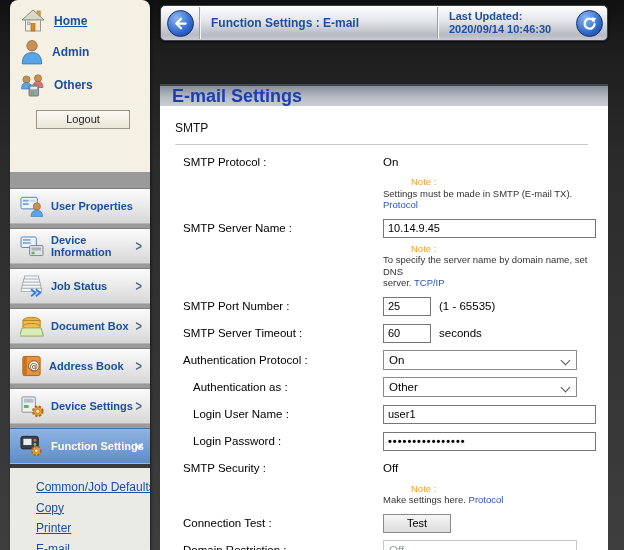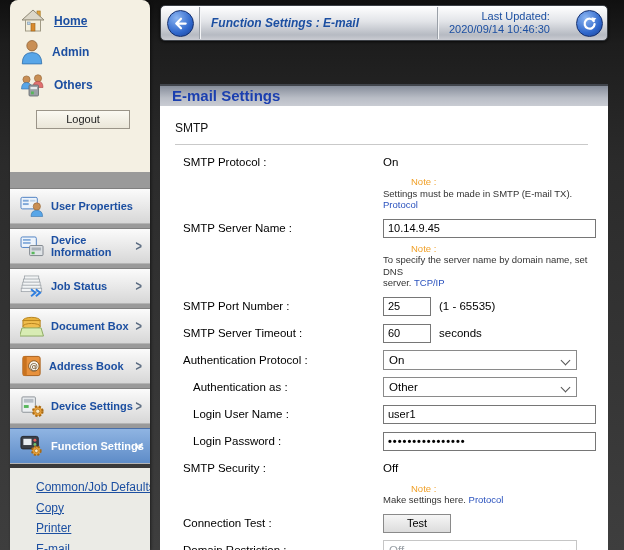--- a/index.html
+++ b/index.html
@@ -22,26 +22,26 @@
   .menu-item.selected .mlabel{color:#fff;}
   .menu-item.selected .chev{color:#fff;transform:rotate(90deg) scaleY(1.3);}
   .side-sub{background:#ebebe6;height:105px;box-sizing:border-box;padding:9px 0 0 26px;display:flex;flex-direction:column;}
   .sub-link{font-size:12px;color:#1c4fa1;text-decoration:underline;line-height:20.5px;cursor:pointer;white-space:nowrap;}
 
   
   .topbar{position:absolute;left:160px;top:5px;width:448px;height:36px;border-radius:5px;border:1px solid #3c4046;background:linear-gradient(#ffffff,#e2e4e8 45%,#b6bac2 85%,#caccd2);box-sizing:border-box;box-shadow:0 1px 3px rgba(0,0,0,.7);}
   .circle-btn{position:absolute;top:4px;width:27px;height:27px;border-radius:50%;background:radial-gradient(circle at 35% 28%,#8cb6f2,#2e66cb 62%,#1b3f8f);border:1px solid #142f6e;box-sizing:border-box;cursor:pointer;display:flex;align-items:center;justify-content:center;}
   .circle-btn svg{display:block;}
   .tb-sep{position:absolute;top:1px;width:1px;height:32px;background:#9aa0a8;box-shadow:1px 0 0 #f4f5f7;}
-  .tb-title{position:absolute;left:50px;top:0;height:34px;line-height:34px;font-size:12px;font-weight:bold;color:#1c4fa1;font-style:italic;}
-  .tb-updated{position:absolute;left:288px;top:4px;font-size:11px;font-weight:normal;color:#1c4fa1;line-height:13px;text-align:right;}
+  .tb-title{position:absolute;left:50px;top:0;height:34px;line-height:34px;font-size:12px;font-weight:bold;color:#1c4fa1;}
+  .tb-updated{position:absolute;left:288px;top:4px;font-size:11px;font-weight:bold;color:#1c4fa1;line-height:13px;}
 
   
   .panel{position:absolute;left:160px;top:84px;width:448px;height:466px;background:#fff;}
-  .panel-header{height:22px;background:linear-gradient(#878e9b,#b9bdc6 60%,#c9ccd3);border-top:2px solid #41454c;box-sizing:border-box;color:#1b3faf;font-weight:bold;font-size:15px;line-height:20px;padding-left:12px;}
+  .panel-header{height:22px;background:linear-gradient(#878e9b,#b9bdc6 60%,#c9ccd3);border-top:2px solid #41454c;box-sizing:border-box;color:#1b3faf;font-weight:bold;font-size:18px;line-height:20px;padding-left:12px;}
   .sec-title{margin:15px 0 0 15px;font-size:12px;color:#111;}
   hr.sec{margin:9px 0 3px 15px;width:413px;border:0;border-top:1px solid #c9c9c9;}
   .frow{display:flex;align-items:center;height:27px;}
   .lbl{width:200px;padding-left:23px;font-size:11.5px;color:#000;box-sizing:content-box;flex-shrink:0;}
   .lbl.indent{padding-left:33px;width:190px;}
   .val{font-size:11.5px;color:#000;}
   .ti{height:15px;border:1px solid #767676;font-family:"Liberation Sans",sans-serif;font-size:11px;padding:1px 4px;color:#000;background:#fff;}
   .w-full{width:203px;}
   .w-small{width:38px;}
   .suffix{font-size:11.5px;margin-left:8px;}

